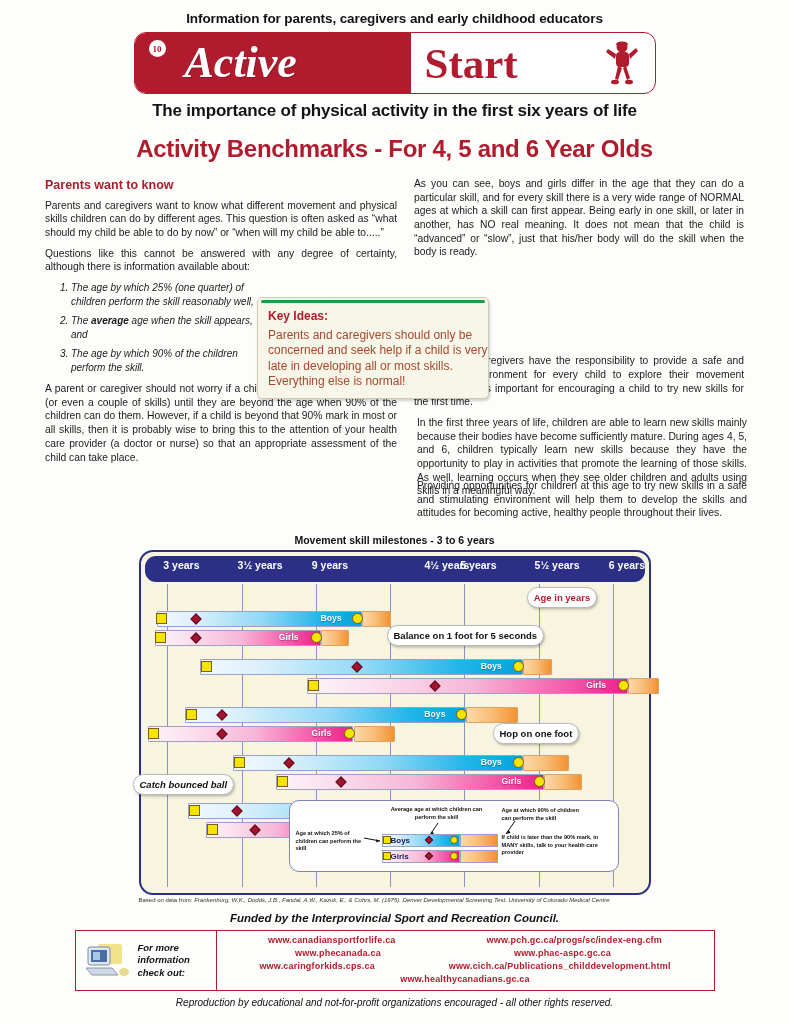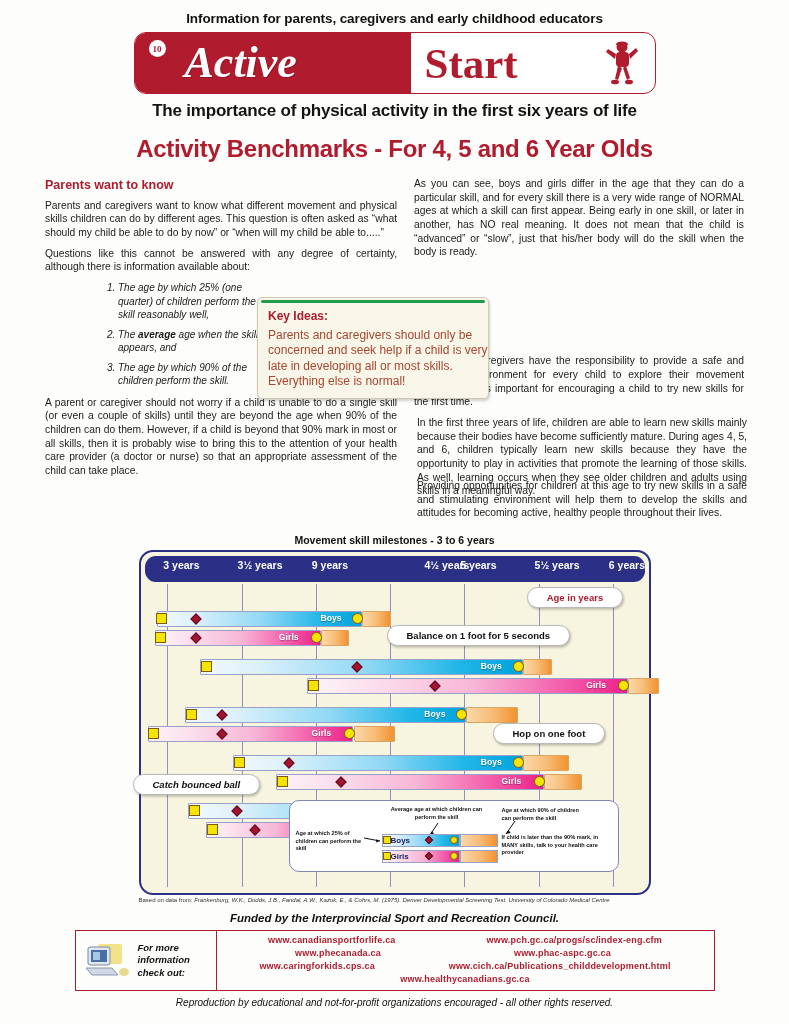--- a/index.html
+++ b/index.html
@@ -118,21 +118,21 @@
   }
   .p{margin:0 0 7px 0;text-align:justify;}
   ol.numlist{
     margin:2px 0 8px 0;
     padding-left:26px;
     font-style:italic;
     font-size:10px;
     line-height:1.35;
     width:200px;
   }
-  ol.numlist li{margin-bottom:6px;margin-left:47px;}
+  ol.numlist li{margin-bottom:6px;}
   ol.numlist b{font-style:italic;font-weight:bold;}
 
   
   .keybox{
     position:absolute;
     left:212px;top:120px;
     width:232px;
     background:#f7f6e8;
     border:1px solid #cfcab3;
     border-radius:5px;
@@ -226,21 +226,21 @@
     background:#f5e400;border:1.4px solid #7c5c10;
     box-sizing:border-box;
   }
   .pill{
     position:absolute;
     background:#ffffff;
     border:1px solid #b9b9b9;
     border-radius:11px;
     box-shadow:1px 1.5px 2.5px rgba(0,0,0,.25);
     font-size:9.5px;font-weight:bold;color:#111;
-    padding:4px 19px;
+    padding:4px 6px;
     white-space:nowrap;
   }
   .pill.ageyears{color:#b01c2e;}
 
   
   .legendbox{
     position:absolute;
     left:148px;top:248px;
     width:330px;height:72px;
     background:#ffffff;

